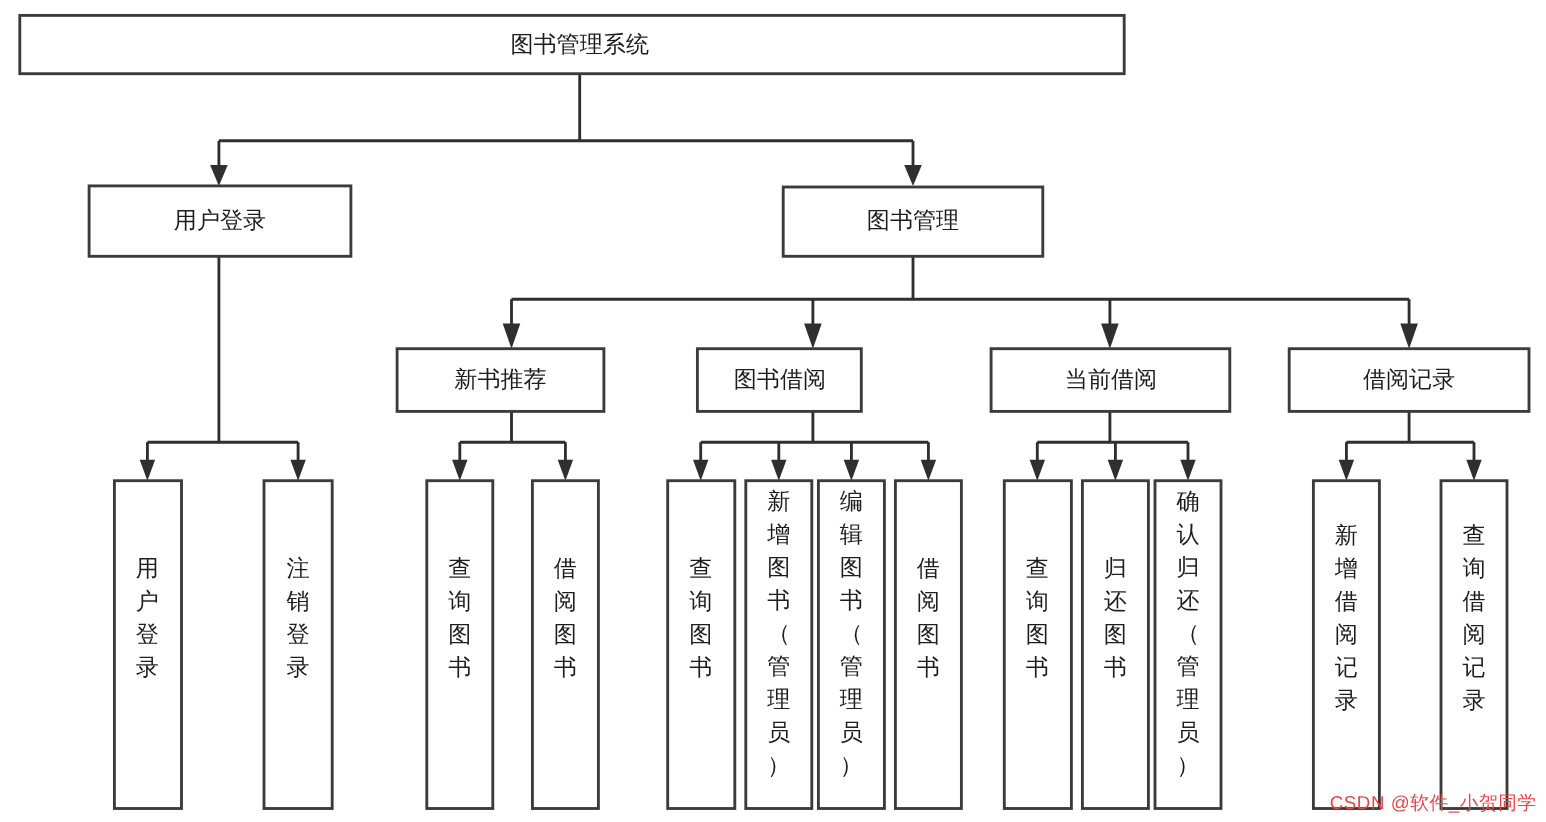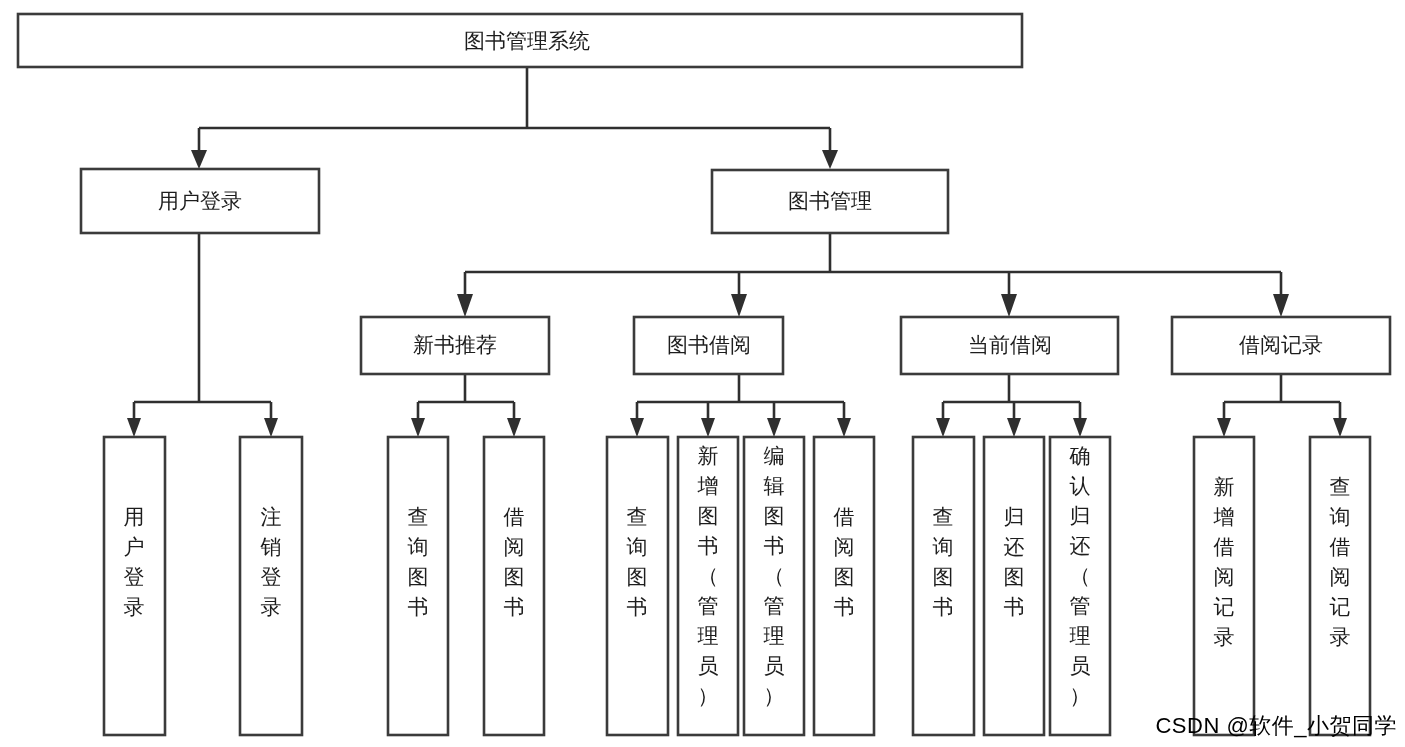--- a/index.html
+++ b/index.html
@@ -53,22 +53,22 @@
     font-family: "Liberation Sans", "DejaVu Sans", sans-serif;
     font-size: 21px;
     fill: #1d1d1d;
     text-anchor: middle;
   }
   .watermark {
     position: absolute;
     right: 8px;
     bottom: 6px;
     font-family: "Liberation Sans", "DejaVu Sans", sans-serif;
-    font-size: 22px;
-    color: #000000;
+    font-size: 17px;
+    color: #ef4444;
     letter-spacing: 0.5px;
     white-space: nowrap;
     user-select: none;
     margin-top: 22px;
   }
 </style>
 </head>
 <body>
 
 <div id="diagram-root">

